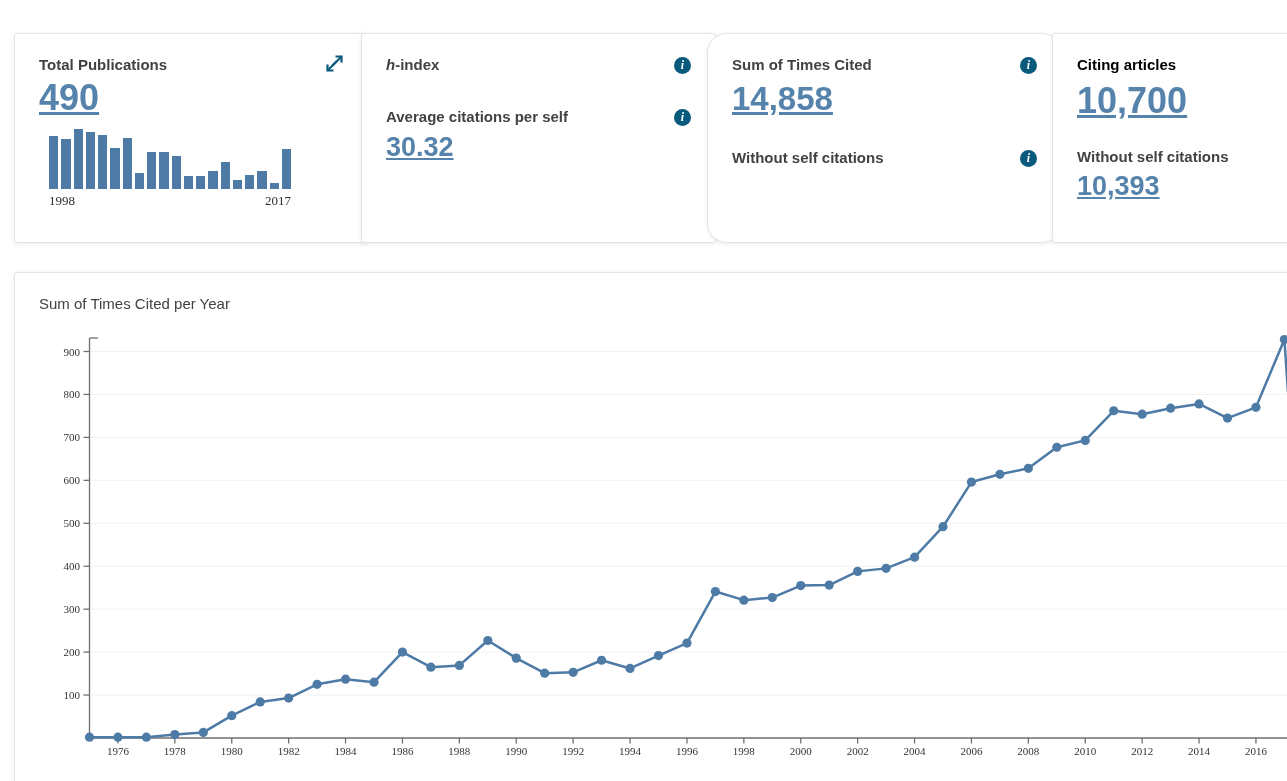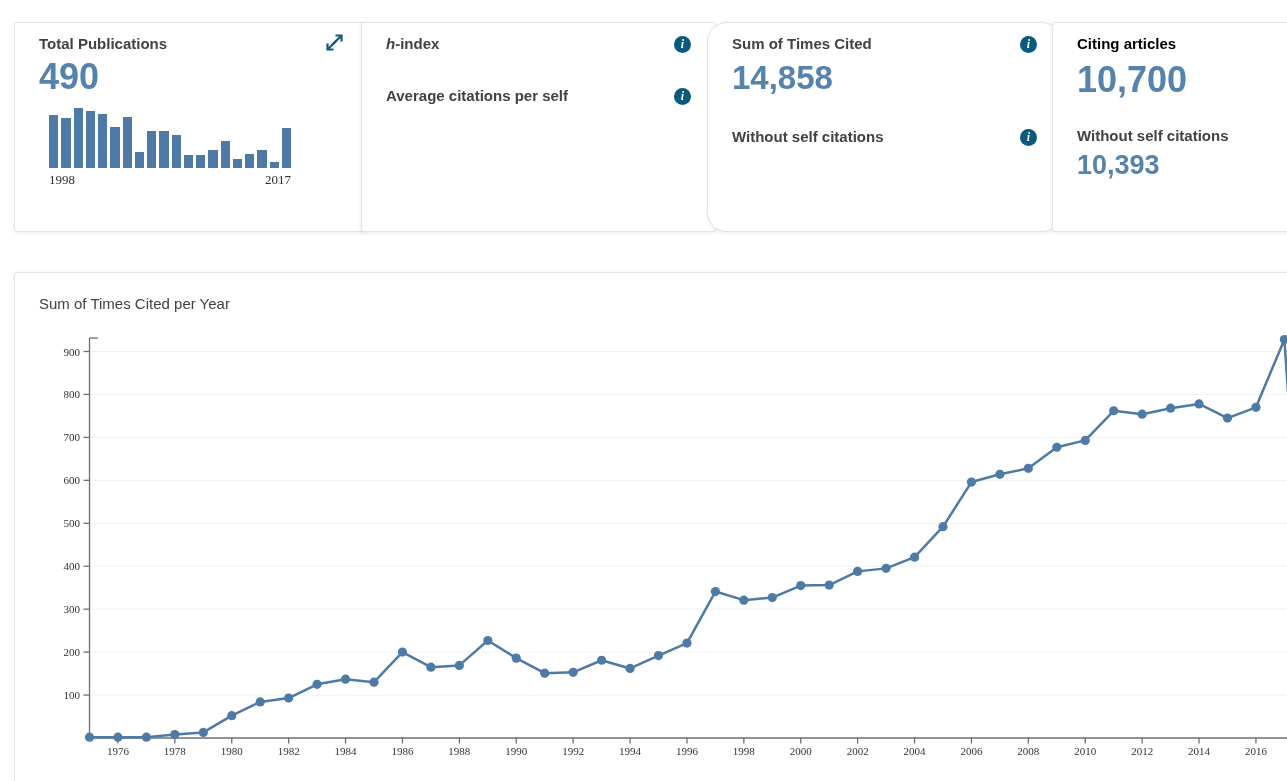--- a/index.html
+++ b/index.html
@@ -4,29 +4,29 @@
 <style>
   html,body{margin:0;padding:0;}
   .viewport{
     position:relative;width:1287px;height:781px;overflow:hidden;background:#ffffff;
     font-family:"Liberation Sans",sans-serif;
   }
   .card{
     position:absolute;background:#ffffff;border:1px solid #e4e4e4;border-radius:3px;
     box-shadow:0 1px 4px rgba(0,0,0,.08);box-sizing:border-box;
   }
-  .stat-card{top:22px;width:355px;height:210px;padding:12px 24px;}
+  .stat-card{top:33px;width:355px;height:210px;padding:22px 24px;}
   #card-pubs{left:14px;}
   #card-hindex{left:361px;}
   #card-cited{left:707px;border-radius:20px;}
   #card-citing{left:1052px;}
   .card-row{display:flex;justify-content:space-between;align-items:flex-start;}
   .stat-label{font-size:15px;font-weight:bold;color:#424242;display:block;line-height:1.25;}
   .stat-label.link{color:#000000;cursor:pointer;}
-  .stat-value{font-size:33px;font-weight:bold;color:#5583ab;line-height:1.05;margin-top:7px;}
+  .stat-value{font-size:33px;font-weight:bold;color:#5583ab;line-height:1.05;margin-top:7px;text-decoration:underline;}
   .stat-value.secondary{font-size:27px;margin-top:6px;}
   .stat-block2{margin-top:33px;}
   .hindex::first-letter{font-style:italic;}
   .info-icon{
     width:17px;height:17px;border-radius:50%;background:#0a5a7d;color:#fff;
     font-family:"Liberation Serif",serif;font-weight:bold;font-style:italic;font-size:12px;
     display:flex;align-items:center;justify-content:center;cursor:pointer;flex:none;margin-top:1px;
   }
   .expand-icon{cursor:pointer;flex:none;margin-top:-2px;}
   .mini-chart{display:flex;align-items:flex-end;gap:3px;height:60px;margin-top:12px;margin-left:10px;width:242px;}
@@ -91,20 +91,21 @@
   <div class="card stat-card" id="card-hindex">
     <div class="card-row">
       <span class="stat-label hindex">h-index</span>
       <span class="info-icon">i</span>
     </div>
     <div class="stat-block2">
       <div class="card-row">
         <span class="stat-label">Average citations per self</span>
         <span class="info-icon">i</span>
       </div>
+      <div class="stat-value secondary">30.32</div>
     </div>
   </div>
 
   <div class="card stat-card" id="card-cited">
     <div class="card-row">
       <span class="stat-label">Sum of Times Cited</span>
       <span class="info-icon">i</span>
     </div>
     <div class="stat-value">14,858</div>
     <div class="stat-block2">

